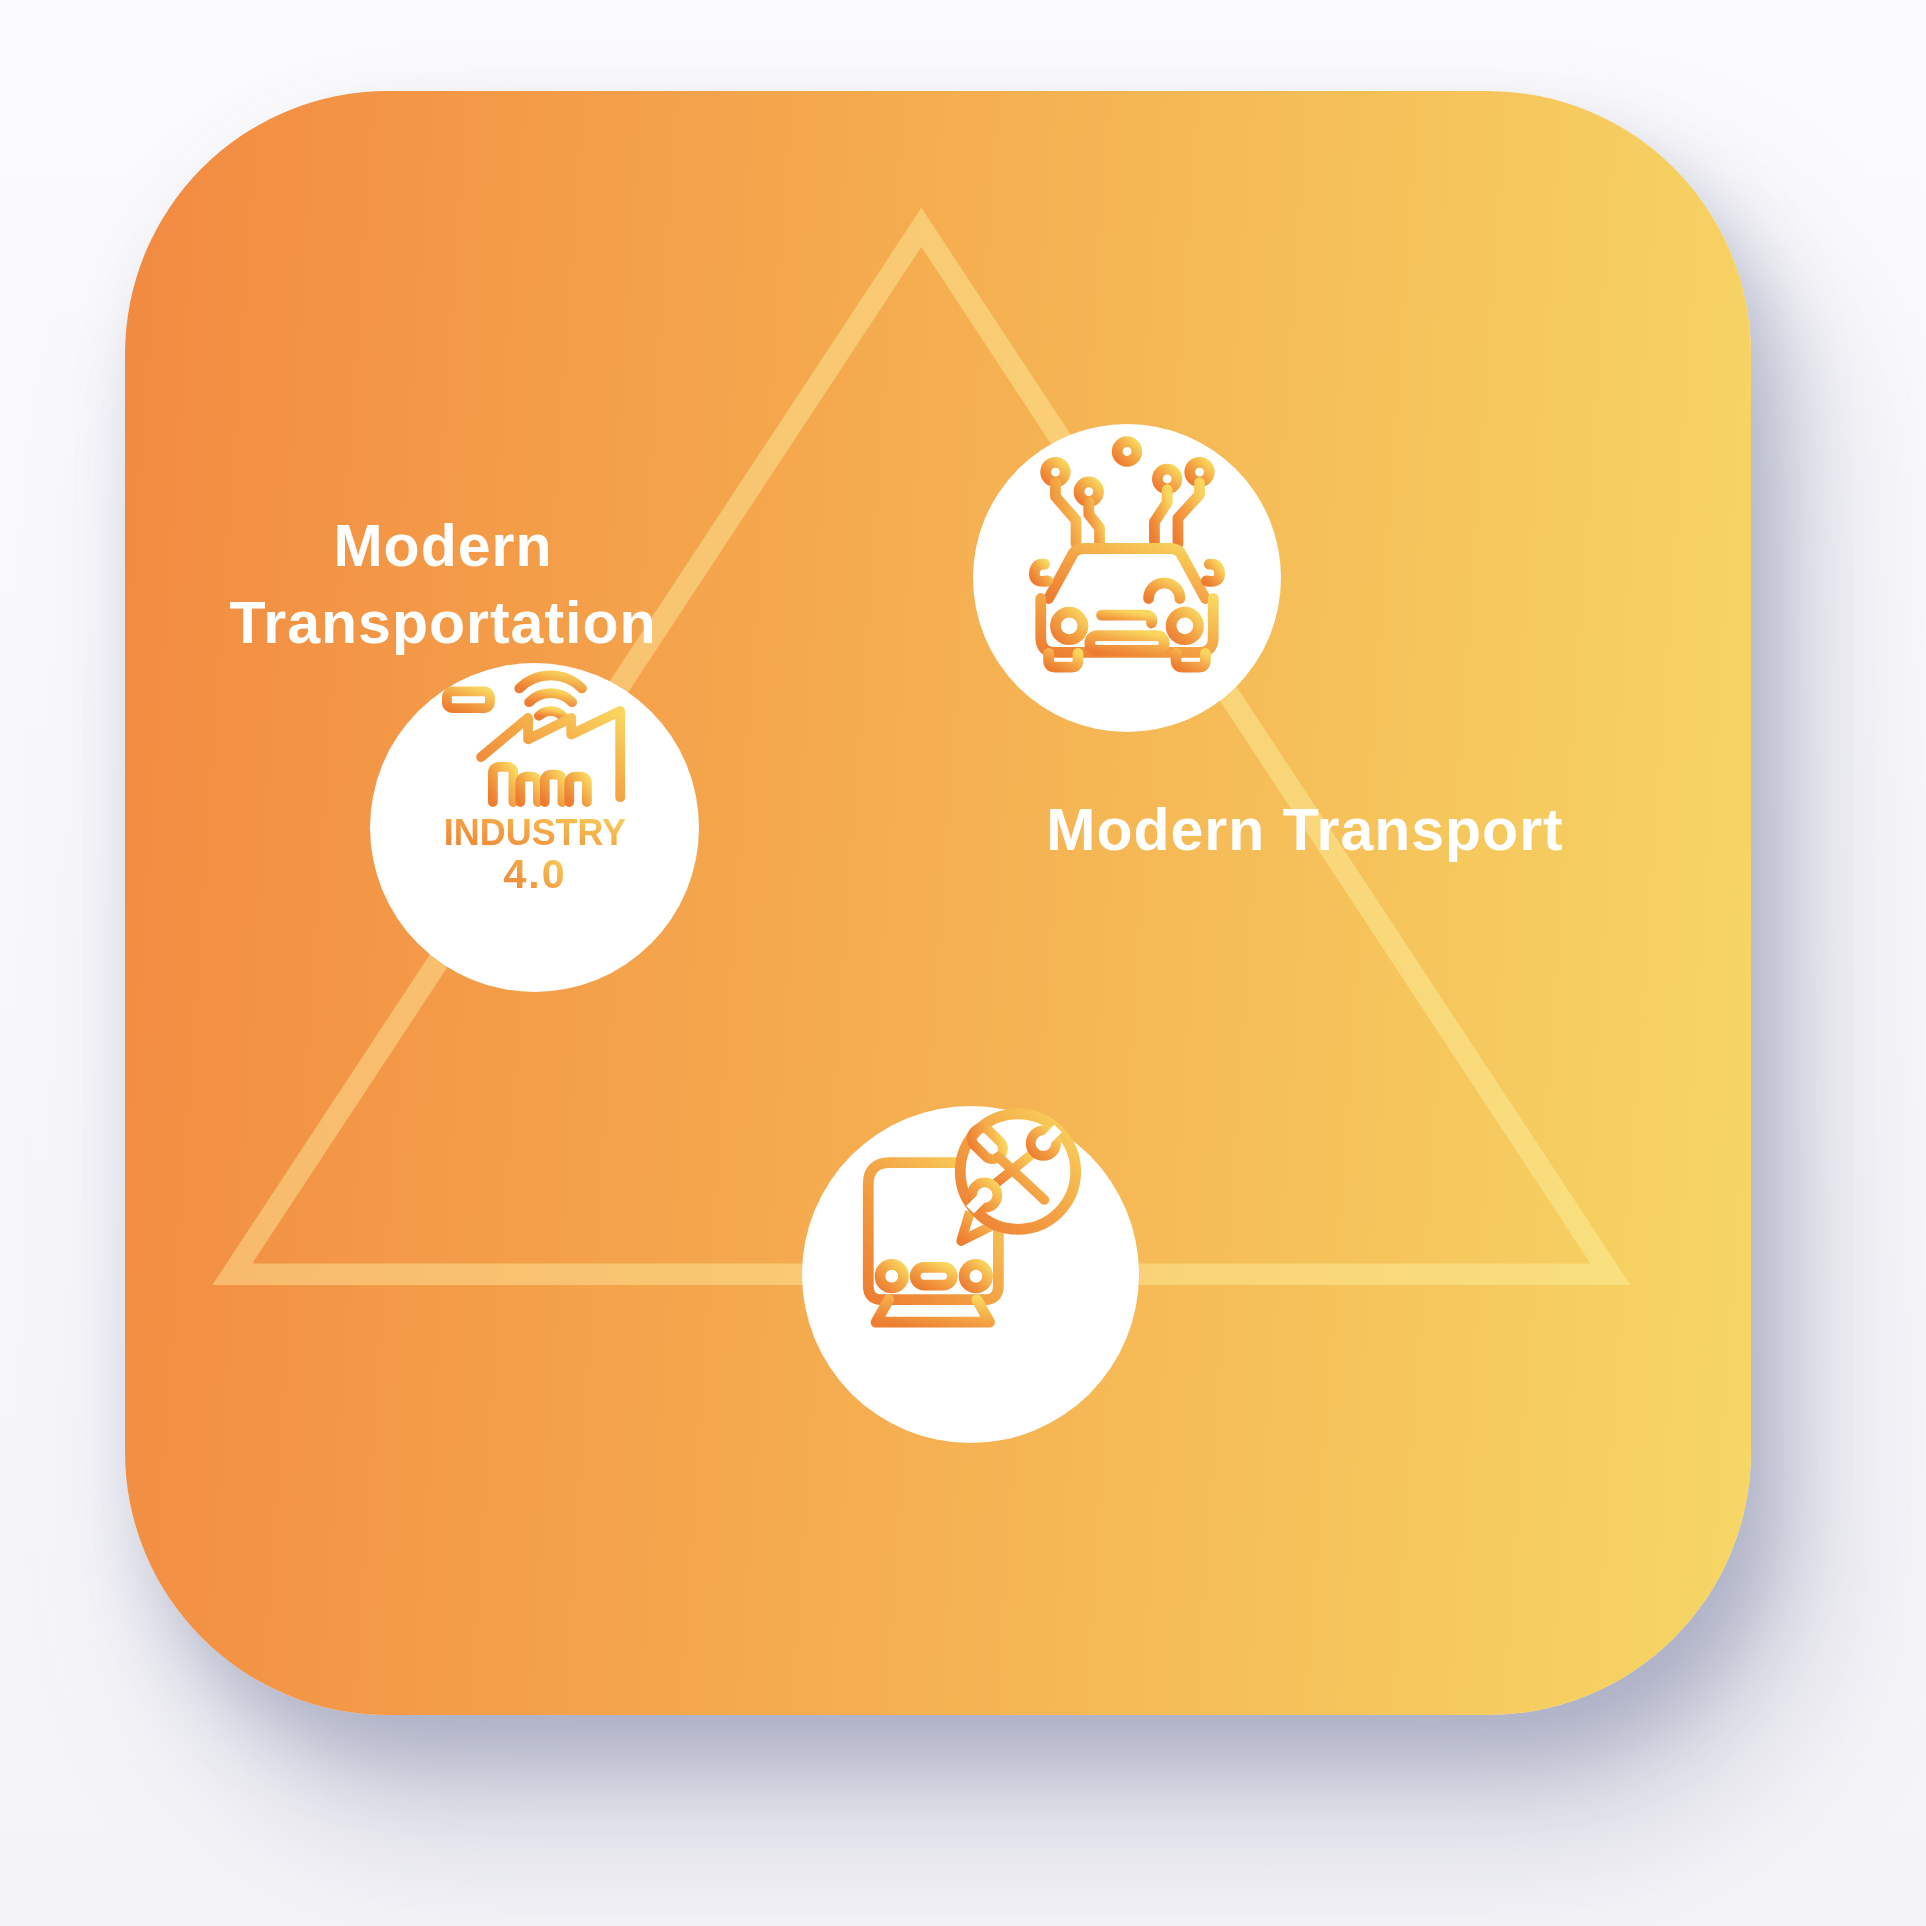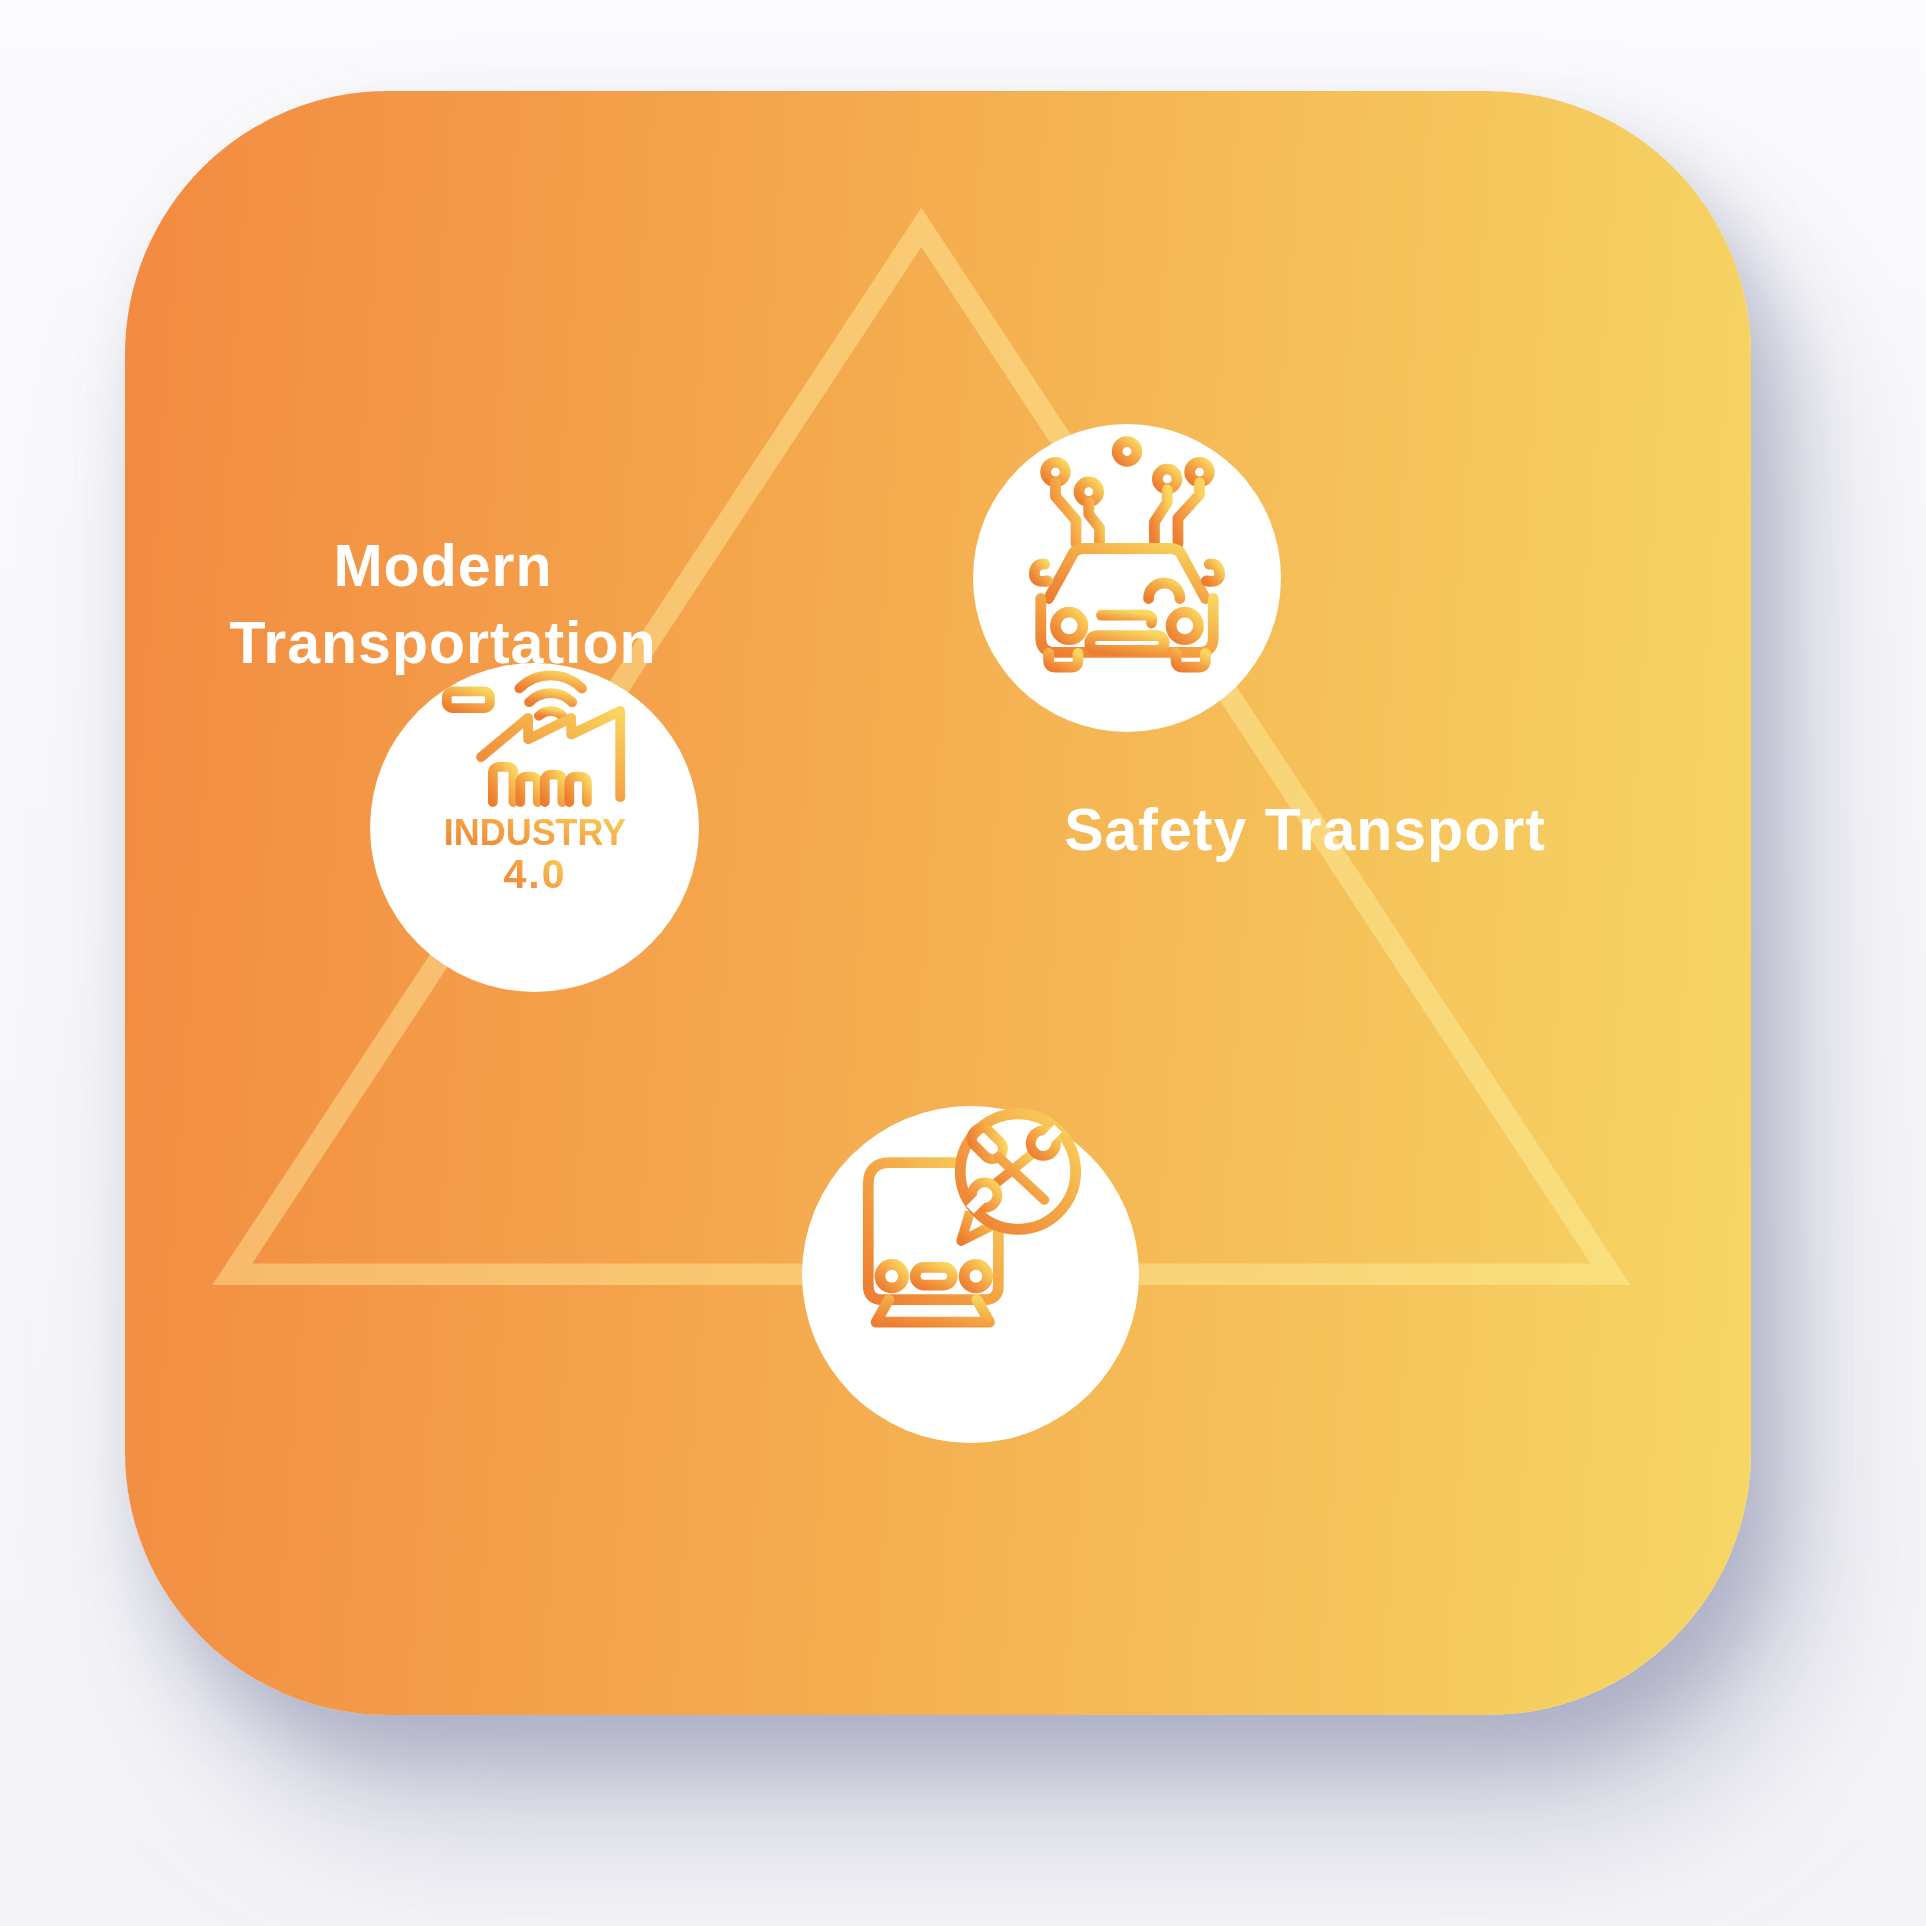--- a/index.html
+++ b/index.html
@@ -47,21 +47,21 @@
   .circle-predictive    { left: 802px; top: 1106px; width: 337px; height: 337px; }
   .node-label {
     position: absolute;
     color: #ffffff;
     font-weight: 700;
     font-size: 59px;
     line-height: 1.3;
     text-align: center;
     letter-spacing: 1px;
   }
-  .label-manufacturing { left: 100px; top: 508px;  width: 686px; margin-top: 20px;  }
+  .label-manufacturing { left: 100px; top: 508px;  width: 686px;  }
   .label-transport     { left: 962px; top: 792px;  width: 686px;  }
   .label-predictive    { left: 480px; top: 1457px; width: 980px; }
   svg { display: block; }
 </style>
 </head>
 <body>
 
 <div id="canvas">
 
   <div class="card"></div>
@@ -144,21 +144,21 @@
         <circle cx="159" cy="206" r="14"></circle>
         <path d="M74 195 H118 Q127 195 125 203"></path>
         <rect x="62" y="216" width="76" height="15" rx="7.5"></rect>
         <path d="M20 234 V241 Q20 248 27 248 H43 Q50 248 50 241 V234"></path>
         <path d="M150 234 V241 Q150 248 157 248 H173 Q180 248 180 241 V234"></path>
       </g>
     </svg>
   </div>
 
   <div class="node-label label-transport">
-    <div>Safety Transport</div>
+    <div>Modern Transport</div>
   </div>
 
   <div class="node-circle circle-predictive">
     <svg width="221" height="225" viewBox="0 0 225 230">
       <defs>
         <linearGradient id="gTr" x1="0" y1="1" x2="1" y2="0">
           <stop offset="0" stop-color="#ed7d31"></stop>
           <stop offset="0.5" stop-color="#f4a445"></stop>
           <stop offset="1" stop-color="#f9d65e"></stop>
         </linearGradient>

